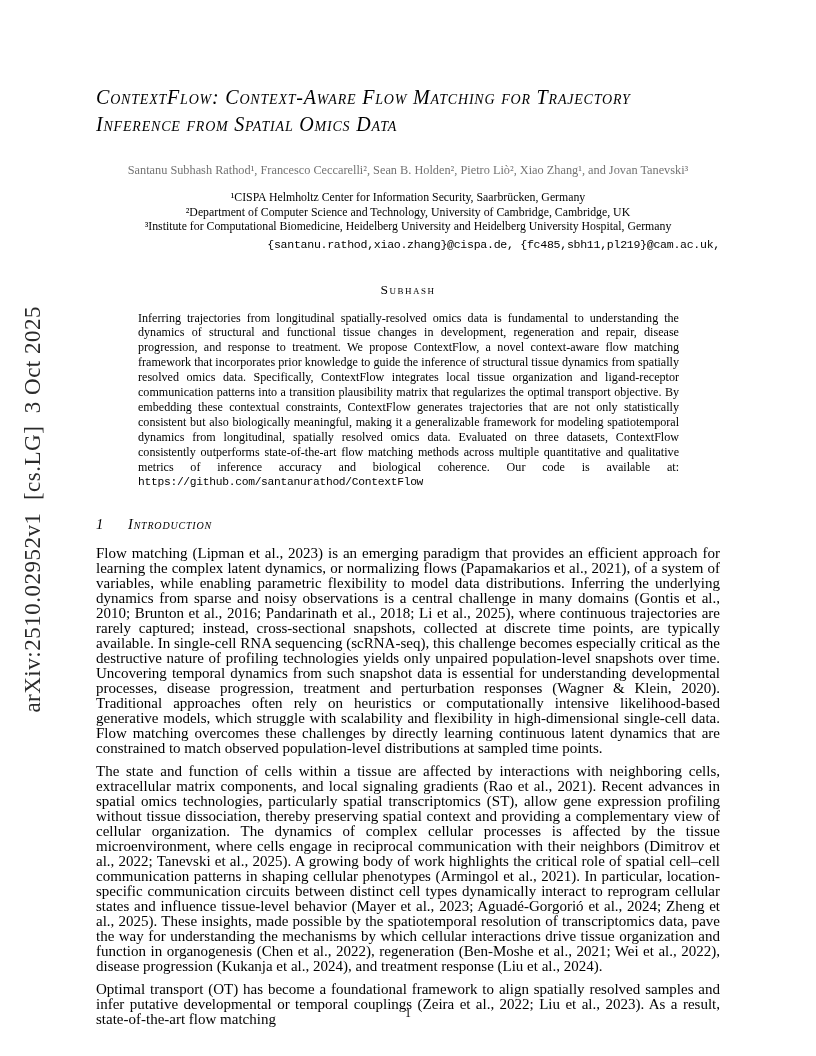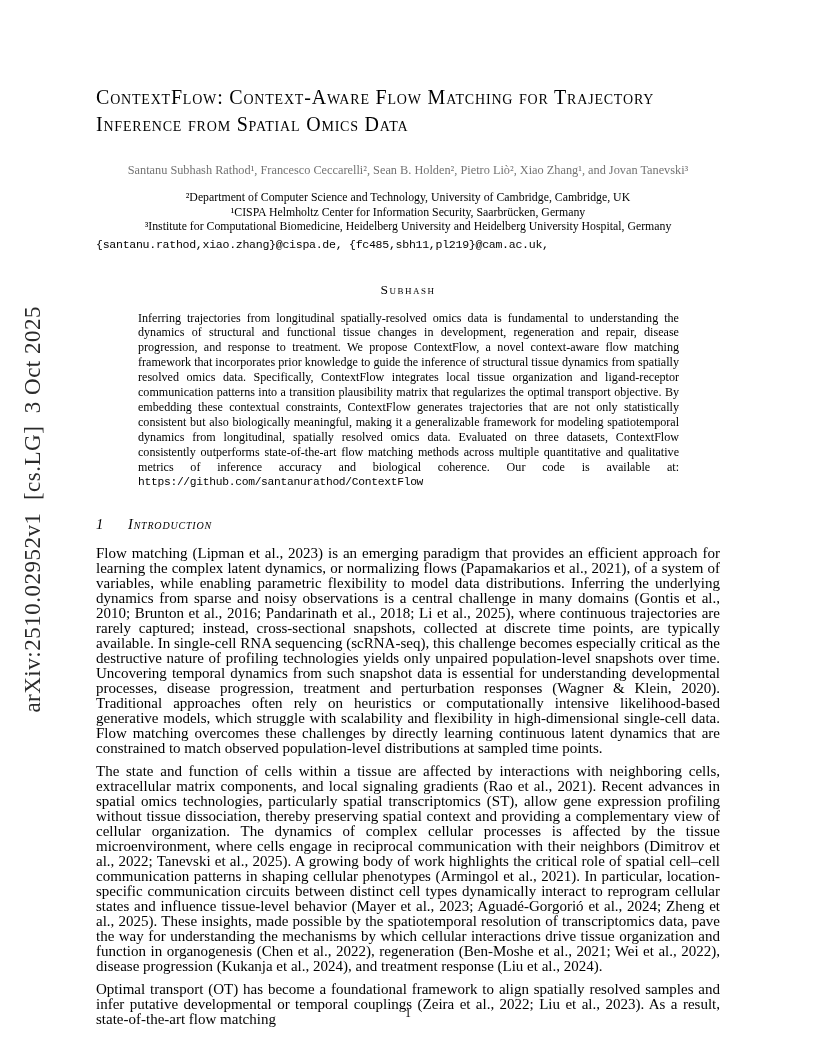--- a/index.html
+++ b/index.html
@@ -40,37 +40,38 @@
     width: 624px;
   }
   .title {
     font-variant: small-caps;
     font-weight: normal;
     font-size: 20px;
     line-height: 27px;
     letter-spacing: 0.8px;
     margin: 0 0 24px 0;
     color: #000;
+    font-style: italic;
   }
   .authors {
     text-align: center;
     font-size: 12.3px;
     line-height: 16px;
     margin: 0 0 12px 0;
     color: #737373;
   }
   .affiliations {
     text-align: center;
     font-size: 11.8px;
     line-height: 14.5px;
     color: #000;
     margin-bottom: 3px;
   }
   .emails {
-    text-align: left;
+    text-align: right;
     font-family: "Liberation Mono", monospace;
     font-size: 11.6px;
     line-height: 15px;
     color: #000;
     margin-bottom: 30px;
     letter-spacing: -0.3px;
   }
   .abstract-heading {
     text-align: center;
     font-variant: small-caps;
@@ -132,22 +133,22 @@
 
   <div class="arxiv-watermark">arXiv:2510.02952v1  [cs.LG]  3 Oct 2025</div>
 
   <div class="content">
 
     <h1 class="title">ContextFlow: Context-Aware Flow Matching for Trajectory Inference from Spatial Omics Data</h1>
 
     <div class="authors">Santanu Subhash Rathod¹, Francesco Ceccarelli², Sean B. Holden², Pietro Liò², Xiao Zhang¹, and Jovan Tanevski³</div>
 
     <div class="affiliations">
+      <div>¹CISPA Helmholtz Center for Information Security, Saarbrücken, Germany</div>
       <div>²Department of Computer Science and Technology, University of Cambridge, Cambridge, UK</div>
-      <div>¹CISPA Helmholtz Center for Information Security, Saarbrücken, Germany</div>
       <div>³Institute for Computational Biomedicine, Heidelberg University and Heidelberg University Hospital, Germany</div>
     </div>
 
     <div class="emails">
       <div>{santanu.rathod,xiao.zhang}@cispa.de, {fc485,sbh11,pl219}@cam.ac.uk,</div>
     </div>
 
     <div>
       <div class="abstract-heading">Subhash</div>
       <p class="abstract-body"><span>Inferring trajectories from longitudinal spatially-resolved omics data is fundamental to understanding the dynamics of structural and functional tissue changes in development, regeneration and repair, disease progression, and response to treatment. We propose ContextFlow, a novel context-aware flow matching framework that incorporates prior knowledge to guide the inference of structural tissue dynamics from spatially resolved omics data. Specifically, ContextFlow integrates local tissue organization and ligand-receptor communication patterns into a transition plausibility matrix that regularizes the optimal transport objective. By embedding these contextual constraints, ContextFlow generates trajectories that are not only statistically consistent but also biologically meaningful, making it a generalizable framework for modeling spatiotemporal dynamics from longitudinal, spatially resolved omics data. Evaluated on three datasets, ContextFlow consistently outperforms state-of-the-art flow matching methods across multiple quantitative and qualitative metrics of inference accuracy and biological coherence. Our code is available at: </span><a class="mono-link" href="#">https://github.com/santanurathod/ContextFlow</a></p>

